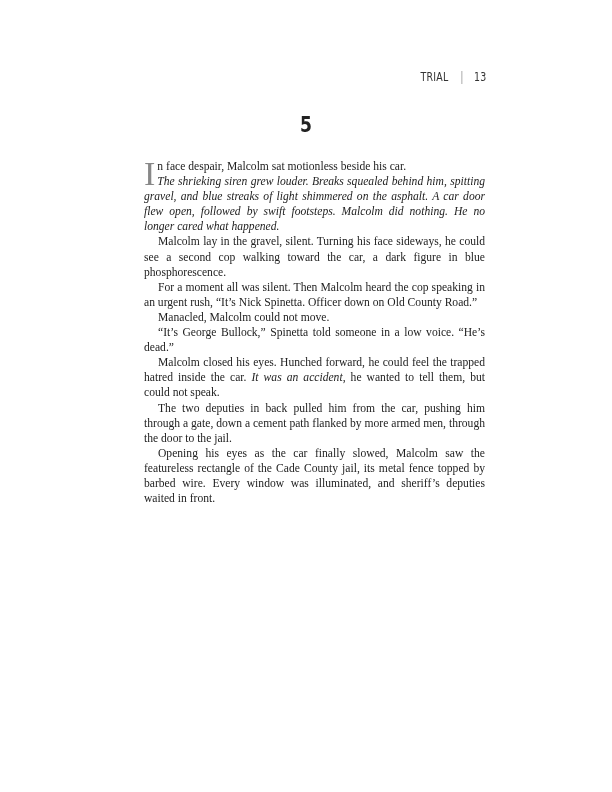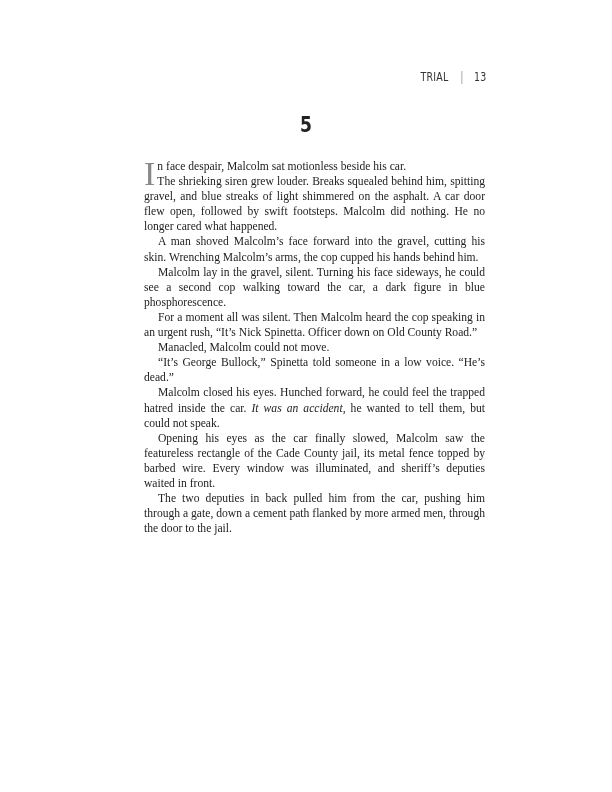--- a/index.html
+++ b/index.html
@@ -15,41 +15,40 @@
     font-family: "DejaVu Sans", sans-serif; font-weight: bold; font-size: 22px; color: #222;
     transform: scaleX(0.78);
   }
   .body-text {
     position: absolute; top: 159px; left: 144px; width: 341px;
     font-family: "Liberation Serif", serif; font-size: 11.6px; line-height: 15.1px; color: #222;
     text-align: justify;
   }
   .body-text p { margin: 0; text-indent: 14px; }
   .body-text p.first { text-indent: 0; }
-  .body-text p.noindent { text-indent: 0; }
+  .body-text p.noindent { text-indent: 0; font-style: italic; }
   .dropcap {
     float: left; font-size: 34px; line-height: 28px; height: 29px; margin: 1px 2px 0 0;
     color: #888; font-family: "Liberation Serif", serif;
   }
 </style>
 </head>
 <body>
 
 <div class="running-head">
   <span>TRIAL</span>
   <span class="sep"></span>
   <span>13</span>
 </div>
 
 <div class="chapter-num">5</div>
 
 <div class="body-text">
   <p class="first"><span class="dropcap">I</span><span>n face despair, Malcolm sat motionless beside his car.</span></p>
   <p class="noindent">The shrieking siren grew louder. Breaks squealed behind him, spitting gravel, and blue streaks of light shimmered on the asphalt. A car door flew open, followed by swift footsteps. Malcolm did nothing. He no longer cared what happened.</p>
-  <p>A man shoved Malcolm’s face forward into the gravel, cutting his skin. Wrenching Malcolm’s arms, the cop cupped his hands behind him.</p>
   <p>Malcolm lay in the gravel, silent. Turning his face sideways, he could see a second cop walking toward the car, a dark figure in blue phosphorescence.</p>
   <p>For a moment all was silent. Then Malcolm heard the cop speaking in an urgent rush, “It’s Nick Spinetta. Officer down on Old County Road.”</p>
   <p>Manacled, Malcolm could not move.</p>
   <p>“It’s George Bullock,” Spinetta told someone in a low voice. “He’s dead.”</p>
   <p><span>Malcolm closed his eyes. Hunched forward, he could feel the trapped hatred inside the car. </span><em>It was an accident</em><span>, he wanted to tell them, but could not speak.</span></p>
+  <p>The two deputies in back pulled him from the car, pushing him through a gate, down a cement path flanked by more armed men, through the door to the jail.</p>
   <p>Opening his eyes as the car finally slowed, Malcolm saw the featureless rectangle of the Cade County jail, its metal fence topped by barbed wire. Every window was illuminated, and sheriff’s deputies waited in front.</p>
-  <p>The two deputies in back pulled him from the car, pushing him through a gate, down a cement path flanked by more armed men, through the door to the jail.</p>
 </div>
 
 </body></html>

